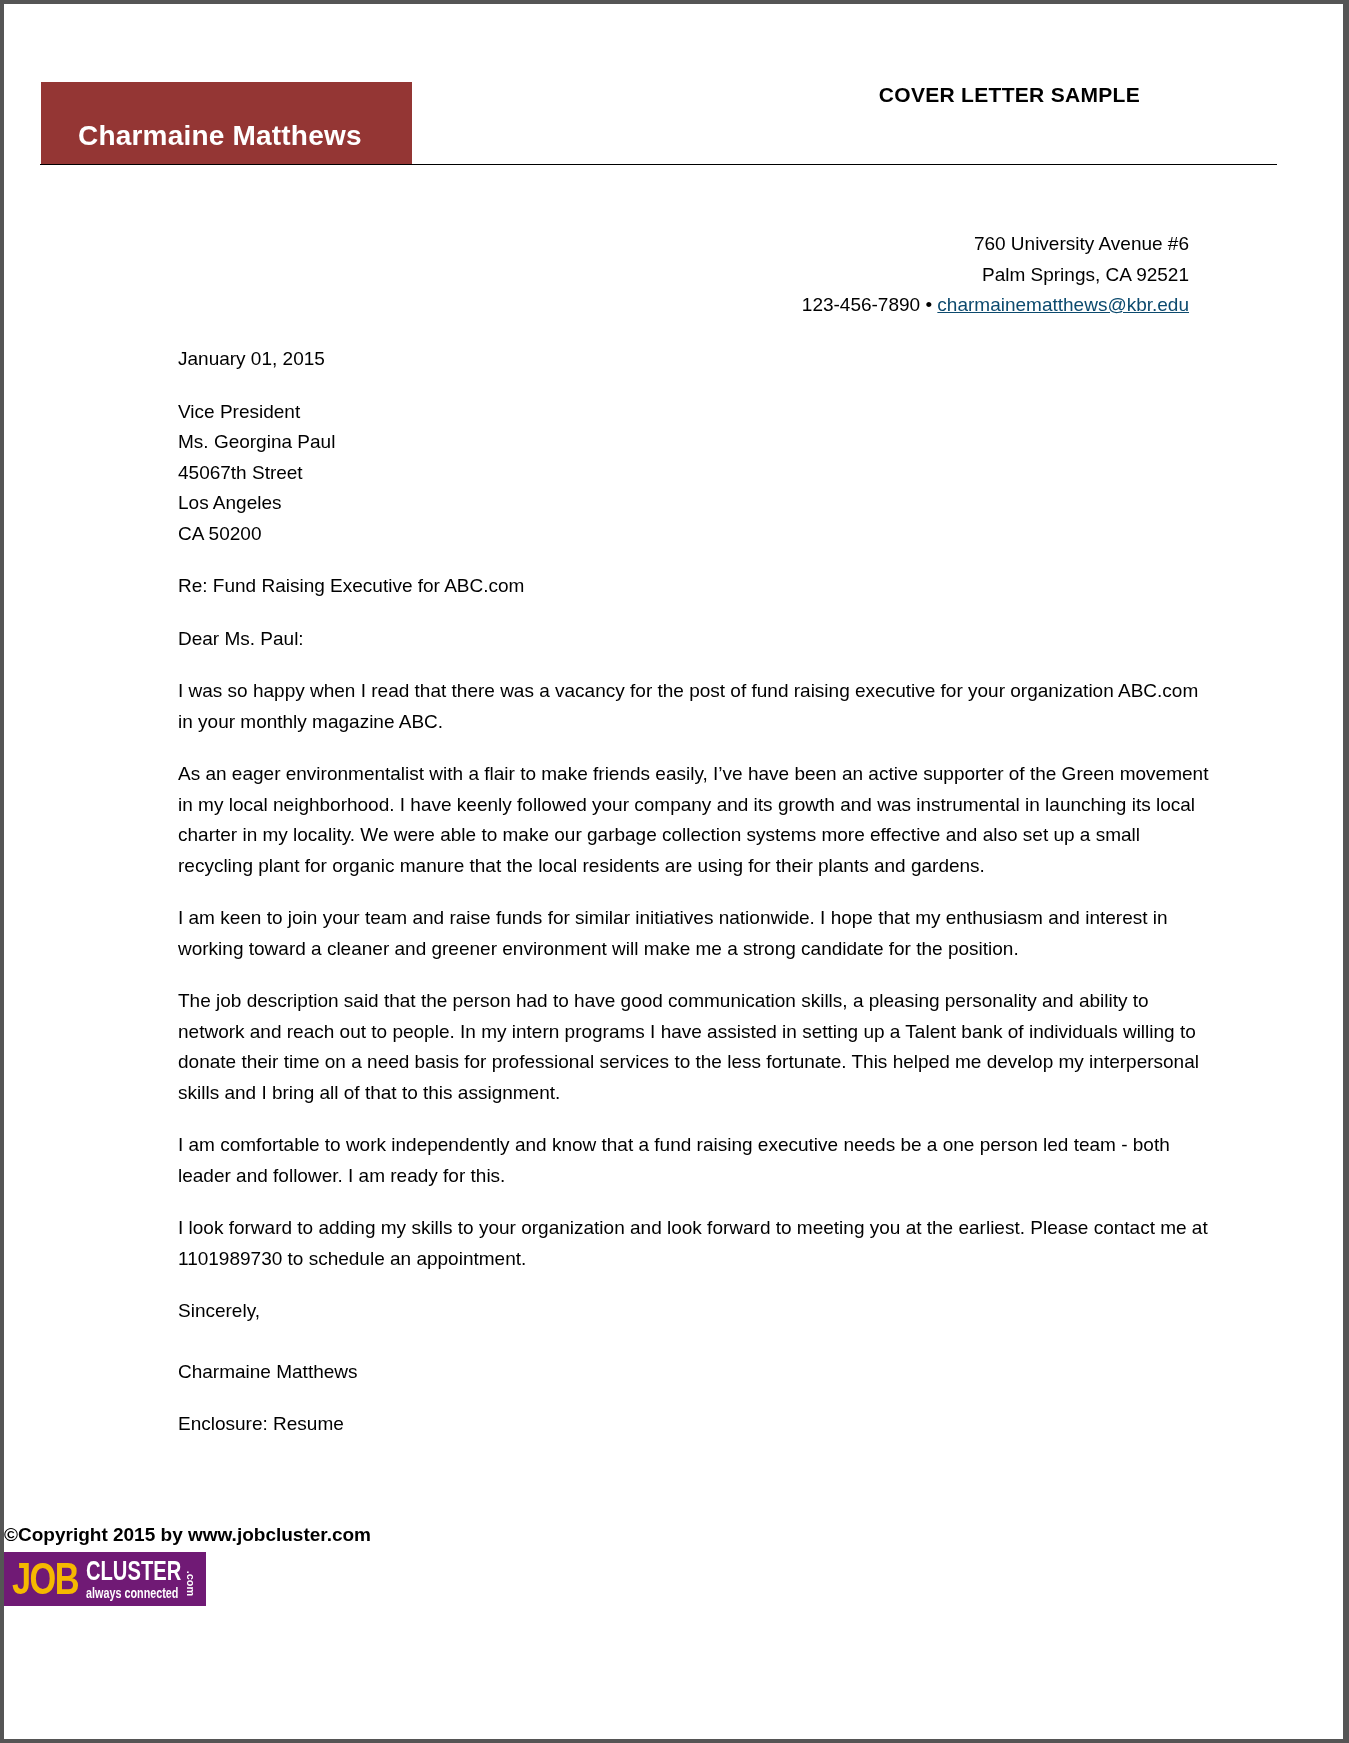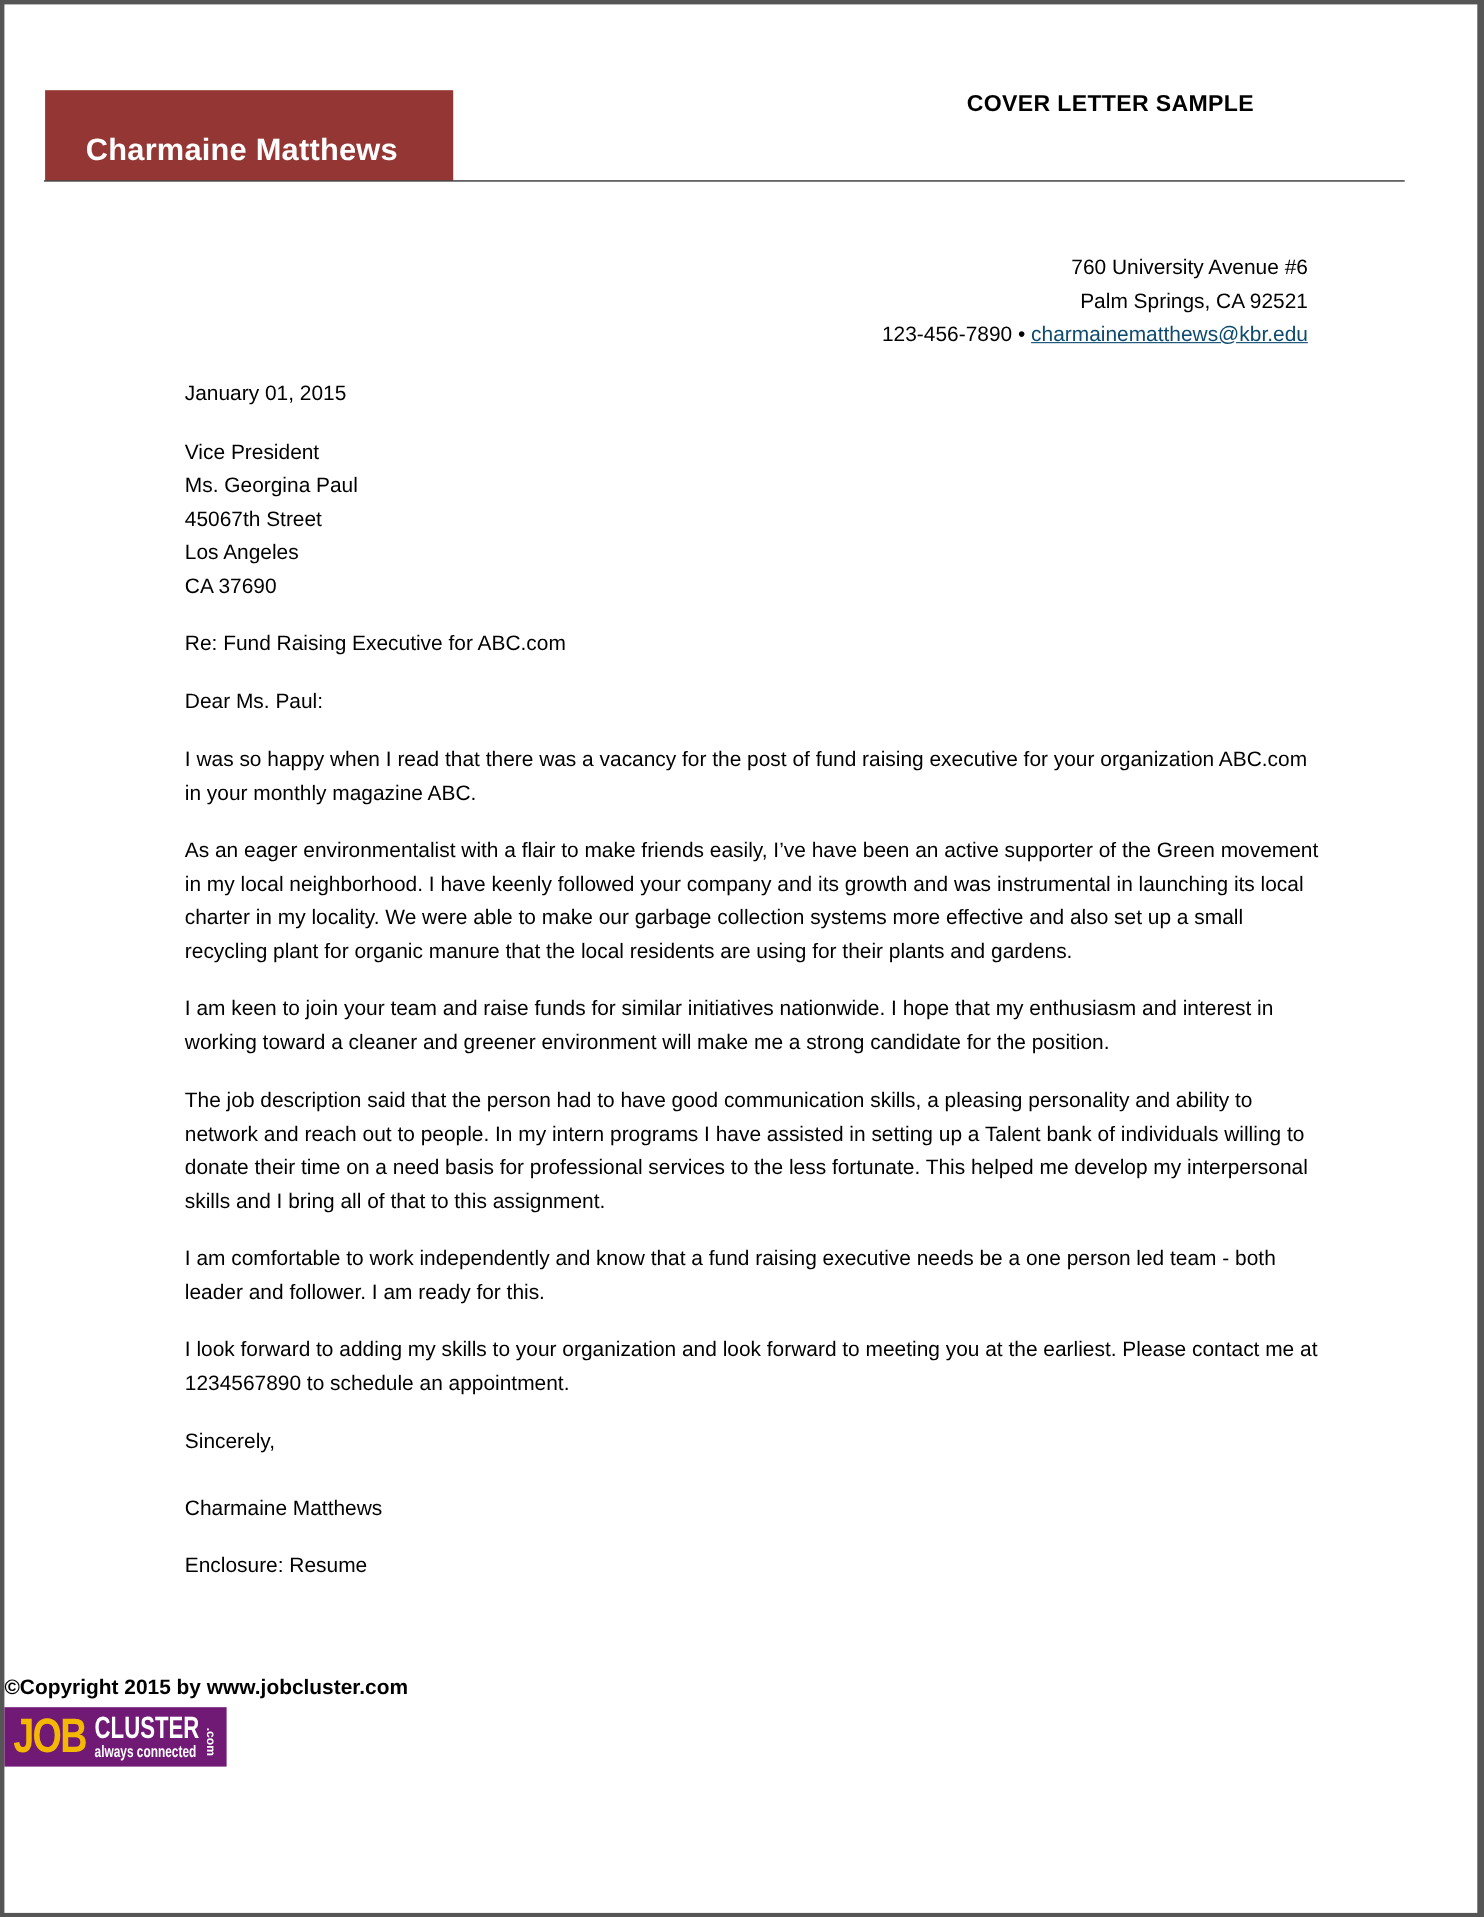--- a/index.html
+++ b/index.html
@@ -67,21 +67,21 @@
       font-size: 19px;
       line-height: 30.5px;
     }
     .sender .line { white-space: nowrap; }
     .sender a {
       color: #0c4a6e;
       text-decoration: underline;
     }
     .body {
       position: absolute;
-      left: 164px;
+      left: 174px;
       top: 340px;
       width: 1040px;
       font-size: 19px;
       line-height: 30.5px;
     }
     .body p { margin: 0; }
     .gap-m { height: 22px; }
     .gap-l { height: 30px; }
     .para { margin: 0 0 22px 0 !important; }
     .footer {
@@ -178,36 +178,36 @@
 
   <div class="body">
     <p>January 01, 2015</p>
     <div class="gap-m"></div>
 
     <div>
       <p>Vice President</p>
       <p>Ms. Georgina Paul</p>
       <p>45067th Street</p>
       <p>Los Angeles</p>
-      <p>CA 37690</p>
+      <p>CA 50200</p>
     </div>
     <div class="gap-m"></div>
 
     <p>Re: Fund Raising Executive for ABC.com</p>
     <div class="gap-m"></div>
 
     <p>Dear Ms. Paul:</p>
     <div class="gap-m"></div>
 
     <p class="para">I was so happy when I read that there was a vacancy for the post of fund raising executive for your organization ABC.com in your monthly magazine ABC.</p>
     <p class="para">As an eager environmentalist with a flair to make friends easily, I’ve have been an active supporter of the Green movement in my local neighborhood. I have keenly followed your company and its growth and was instrumental in launching its local charter in my locality. We were able to make our garbage collection systems more effective and also set up a small recycling plant for organic manure that the local residents are using for their plants and gardens.</p>
     <p class="para">I am keen to join your team and raise funds for similar initiatives nationwide. I hope that my enthusiasm and interest in working toward a cleaner and greener environment will make me a strong candidate for the position.</p>
     <p class="para">The job description said that the person had to have good communication skills, a pleasing personality and ability to network and reach out to people. In my intern programs I have assisted in setting up a Talent bank of individuals willing to donate their time on a need basis for professional services to the less fortunate. This helped me develop my interpersonal skills and I bring all of that to this assignment.</p>
     <p class="para">I am comfortable to work independently and know that a fund raising executive needs be a one person led team - both leader and follower. I am ready for this.</p>
-    <p class="para">I look forward to adding my skills to your organization and look forward to meeting you at the earliest. Please contact me at 1234567890 to schedule an appointment.</p>
+    <p class="para">I look forward to adding my skills to your organization and look forward to meeting you at the earliest. Please contact me at 1101989730 to schedule an appointment.</p>
 
     <p>Sincerely,</p>
     <div class="gap-l"></div>
 
     <p>Charmaine Matthews</p>
     <div class="gap-m"></div>
 
     <p>Enclosure: Resume</p>
   </div>
 

